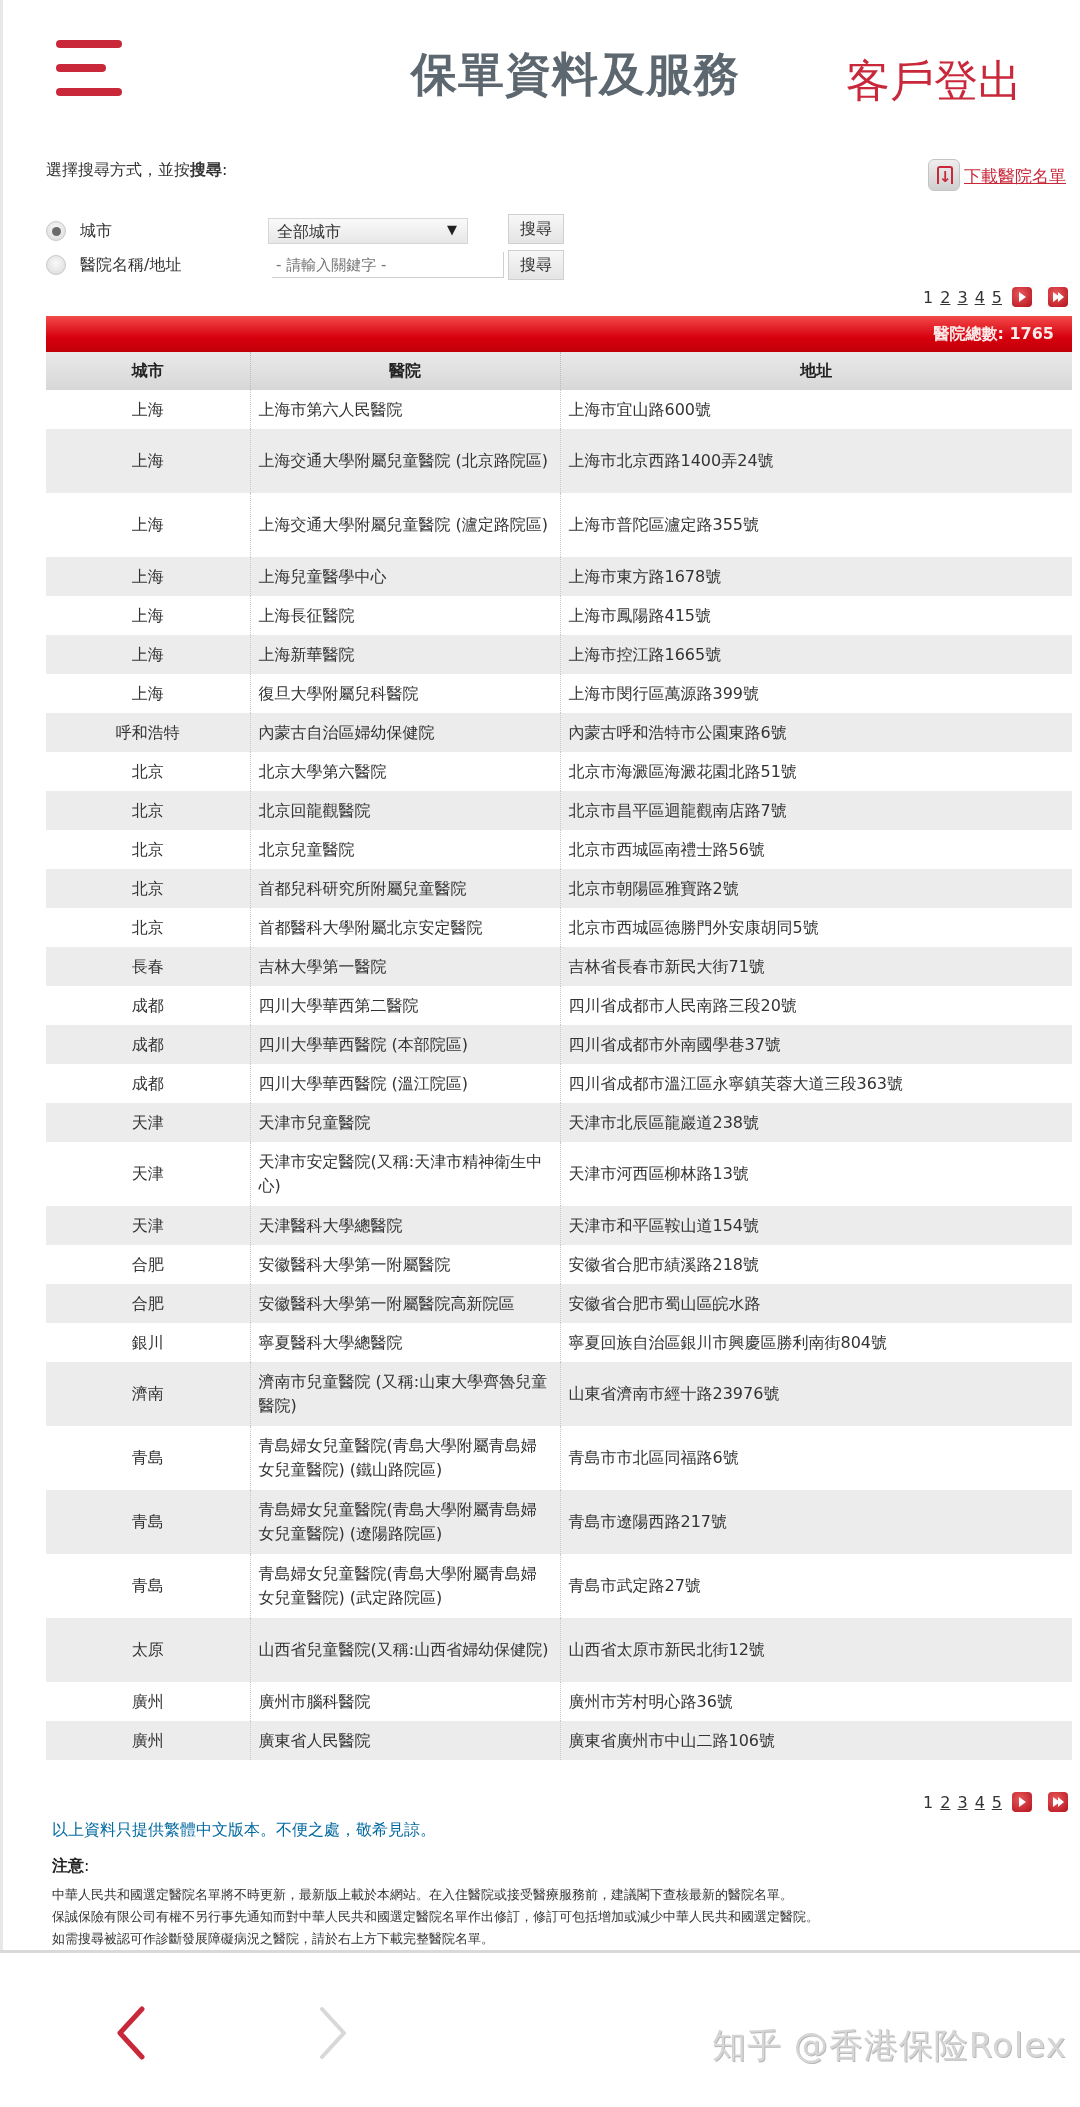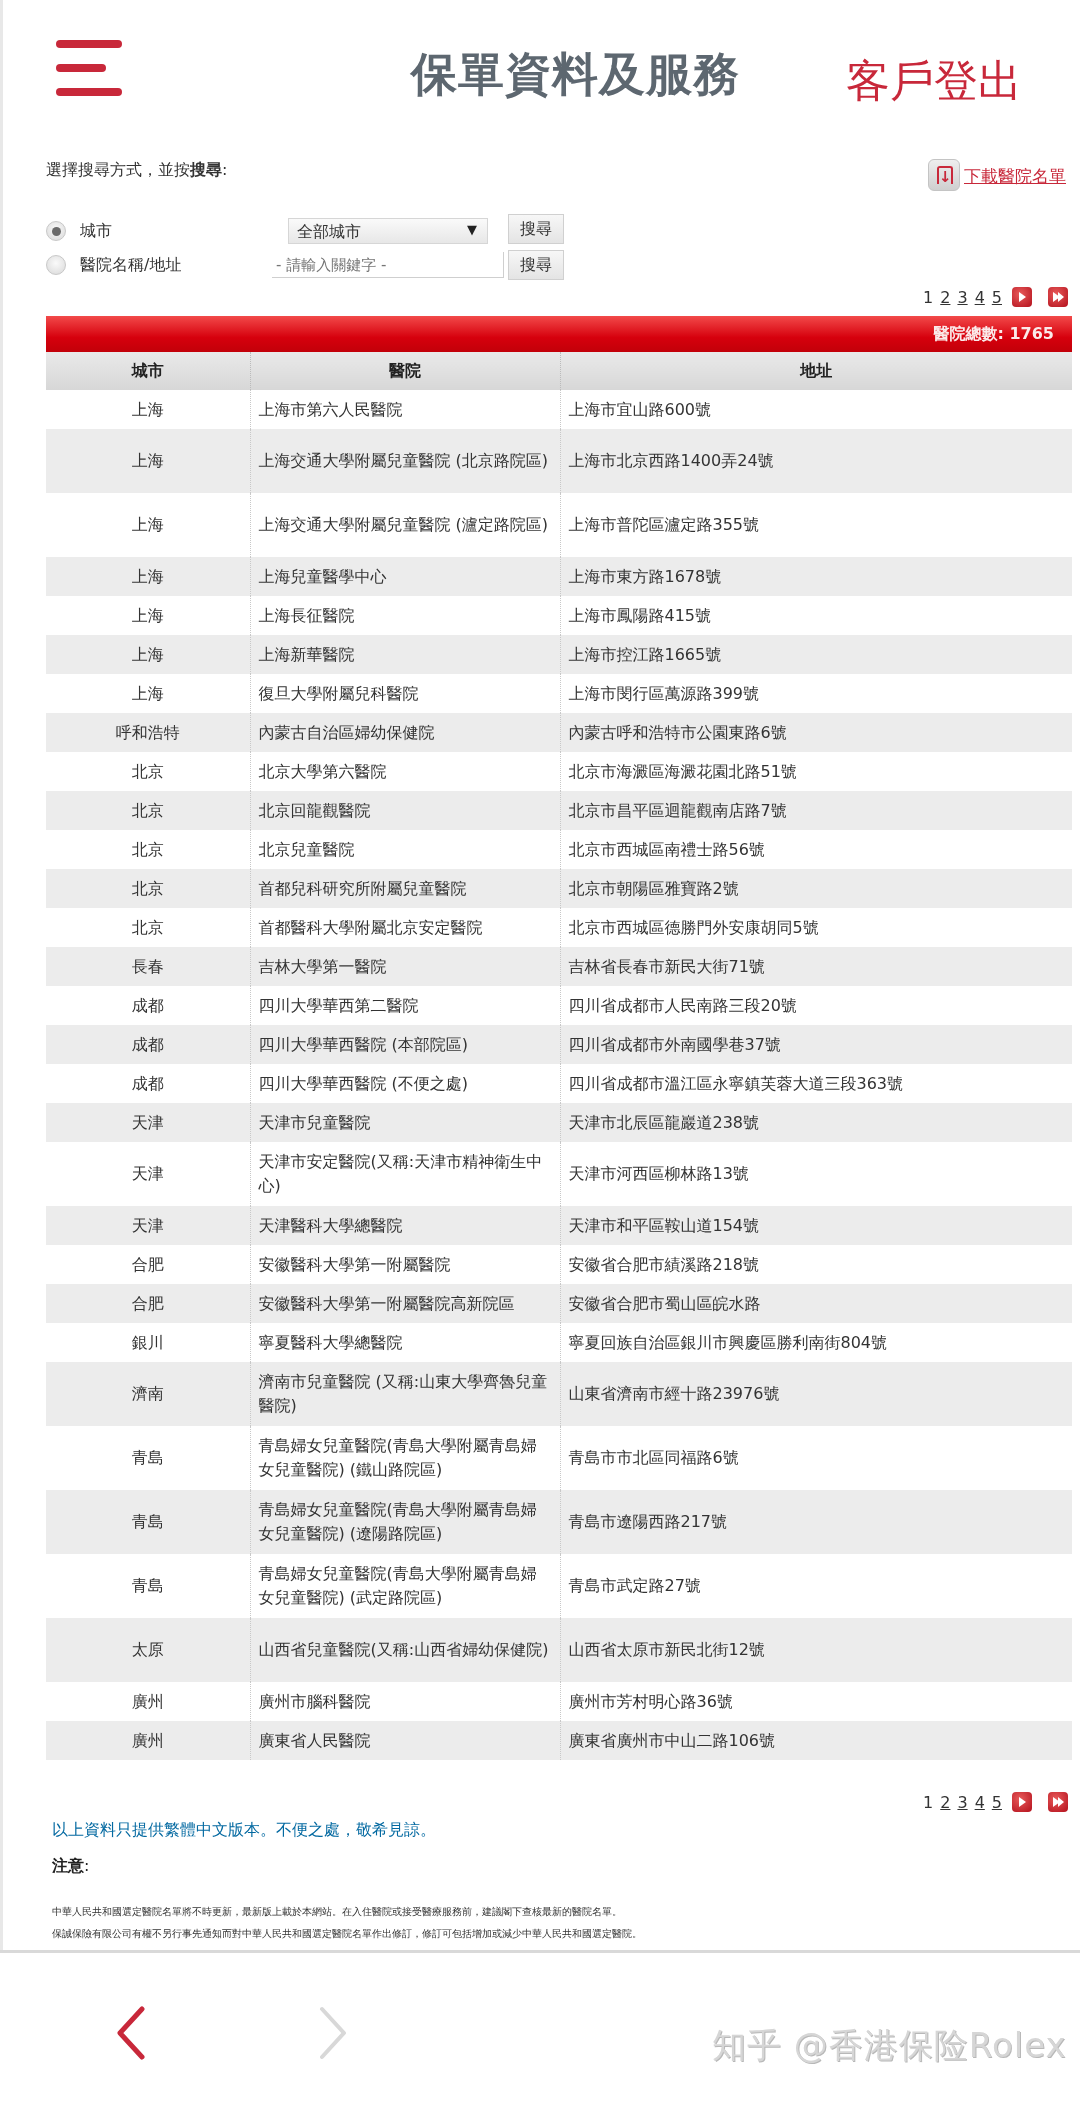--- a/index.html
+++ b/index.html
@@ -28,21 +28,21 @@
   .download-icon::before { content: ""; position: absolute; left: 8px; top: 6px; width: 12px; height: 16px;
     border: 2px solid #c8283a; border-bottom: none; border-radius: 3px 3px 0 0; }
   .download-icon::after { content: "\2193"; position: absolute; left: 10px; top: 8px; font-size: 15px; font-weight: bold; color: #c8283a; }
   .download-label { font-size: 17px; color: #c8283a; text-decoration: underline; margin-top: 10px; }
 
   .search-row { position: absolute; left: 46px; height: 30px; display: flex; align-items: center; }
   .radio { width: 20px; height: 20px; border-radius: 50%; border: 1px solid #c8c8c8;
     background: radial-gradient(circle at 50% 40%, #fafafa, #d8d8d8); position: relative; cursor: pointer; }
   .radio.checked::after { content: ""; position: absolute; left: 5px; top: 5px; width: 9px; height: 9px; border-radius: 50%; background: #6a6a6a; }
   .radio-label { position: absolute; left: 34px; font-size: 16px; color: #333; white-space: nowrap; }
-  .city-select { position: absolute; left: 288px; top: 218px; width: 200px; height: 26px; border: 1px solid #d6d6d6;
+  .city-select { position: absolute; left: 268px; top: 218px; width: 200px; height: 26px; border: 1px solid #d6d6d6;
     background: linear-gradient(#fafafa, #e7e7e7); font-size: 16px; color: #333; padding: 3px 8px; cursor: pointer; }
   .city-select .arrow { position: absolute; right: 10px; top: 3px; font-size: 13px; color: #222; }
   .keyword-input { position: absolute; left: 272px; top: 252px; width: 232px; height: 26px; border: none;
     border-bottom: 1px solid #cfcfcf; border-right: 1px solid #cfcfcf; font-size: 15px; color: #444; padding: 2px 4px;
     font-family: "DejaVu Sans", "Liberation Sans", sans-serif; background: #fff; }
   .search-btn { position: absolute; left: 508px; width: 56px; height: 30px; border: 1px solid #d0d0d0;
     background: linear-gradient(#f7f7f7, #e4e4e4); font-size: 16px; color: #333; text-align: center; line-height: 28px; cursor: pointer; }
 
   
   .pager { position: absolute; right: 12px; height: 24px; display: flex; align-items: center; font-size: 16px; color: #333; }
@@ -73,21 +73,21 @@
   table.hospitals td.city { text-align: center; }
   table.hospitals tr.odd td { background: #ffffff; }
   table.hospitals tr.even td { background: #ececec; }
   table.hospitals tr.r1 td { height: 39px; }
   table.hospitals tr.r2 td { height: 64px; }
 
   
   .pager-bottom { top: 1790px; }
   .note-line { position: absolute; left: 52px; top: 1820px; font-size: 16px; color: #0369a1; }
   .note-heading { position: absolute; left: 52px; top: 1856px; font-size: 16px; font-weight: bold; color: #222; }
-  .note-body { position: absolute; left: 52px; top: 1884px; width: 1020px; font-size: 10px; line-height: 22px; color: #333; margin-top: 17px; }
+  .note-body { position: absolute; left: 52px; top: 1884px; width: 1020px; font-size: 13px; line-height: 22px; color: #333; }
   .note-body p { white-space: nowrap; }
 
   
   .bottom-bar { position: absolute; left: 0; top: 1950px; width: 1080px; height: 189px; background: #fff; border-top: 3px solid #d9d9d9; }
   .back-btn { position: absolute; left: 112px; top: 52px; width: 40px; height: 56px; cursor: pointer; }
   .fwd-btn { position: absolute; left: 312px; top: 52px; width: 40px; height: 56px; cursor: pointer; }
   .watermark { position: absolute; left: 712px; top: 70px; font-size: 34px; color: #d6d6d6; letter-spacing: 1px;
     text-shadow: 1px 1px 0 #b8b8b8; }
 </style>
 </head>
@@ -234,21 +234,21 @@
         <td>四川大學華西第二醫院</td>
         <td>四川省成都市人民南路三段20號</td>
       </tr>
       <tr class="even r1">
         <td class="city">成都</td>
         <td>四川大學華西醫院 (本部院區)</td>
         <td>四川省成都市外南國學巷37號</td>
       </tr>
       <tr class="odd r1">
         <td class="city">成都</td>
-        <td>四川大學華西醫院 (不便之處)</td>
+        <td>四川大學華西醫院 (溫江院區)</td>
         <td>四川省成都市溫江區永寧鎮芙蓉大道三段363號</td>
       </tr>
       <tr class="even r1">
         <td class="city">天津</td>
         <td>天津市兒童醫院</td>
         <td>天津市北辰區龍巖道238號</td>
       </tr>
       <tr class="odd r2">
         <td class="city">天津</td>
         <td>天津市安定醫院(又稱:天津市精神衛生中心)</td>

